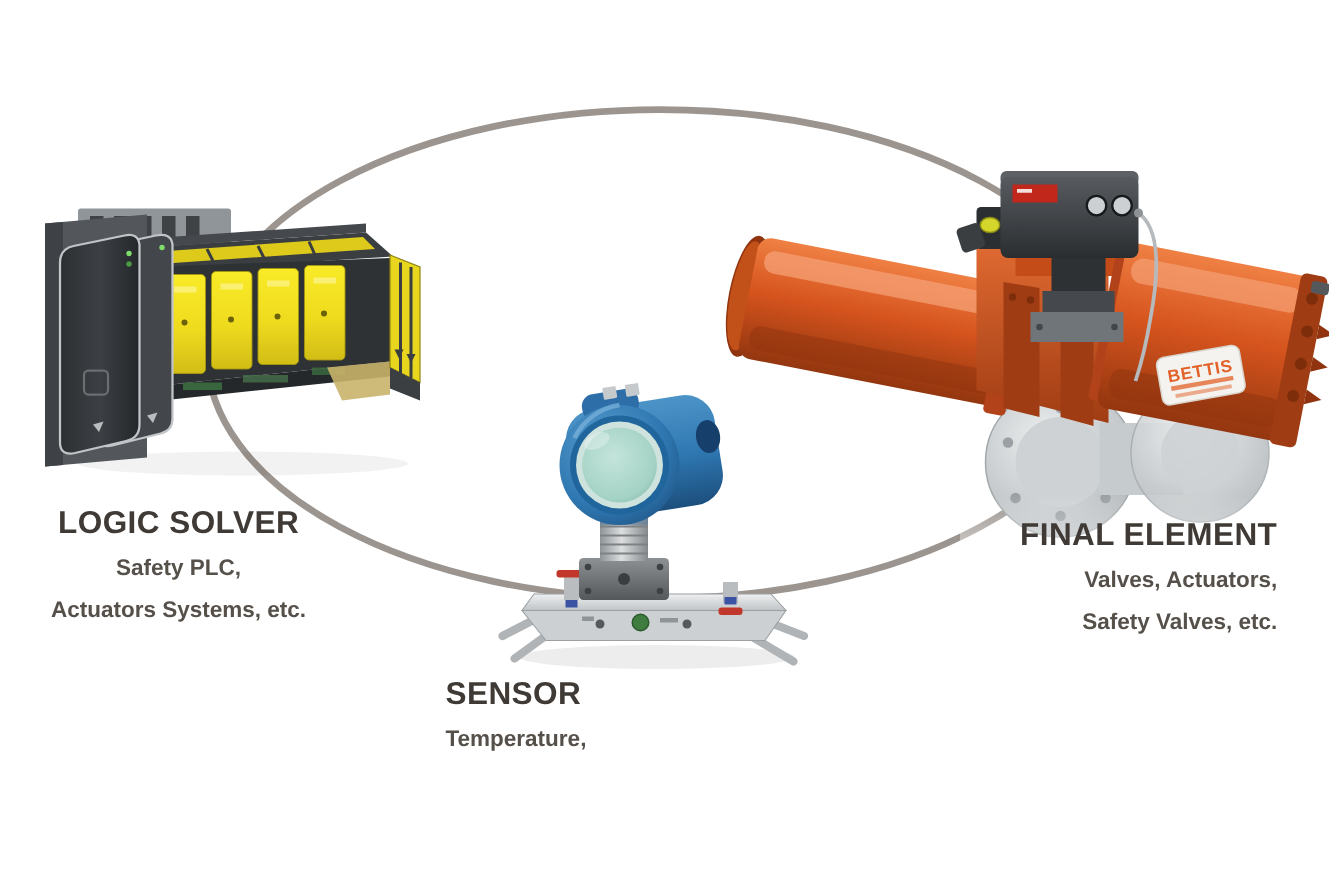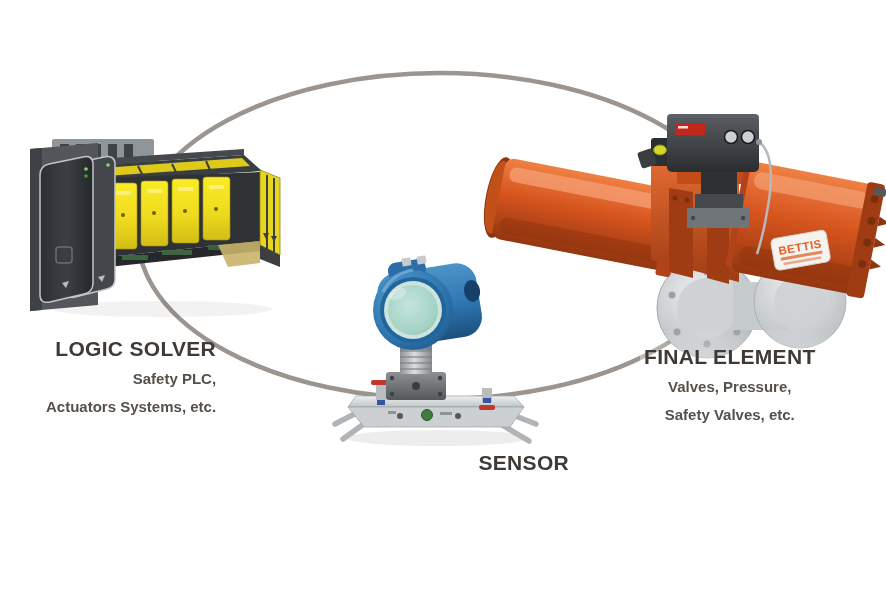--- a/index.html
+++ b/index.html
@@ -7,23 +7,23 @@
     position:relative;width:886px;height:590px;background:#ffffff;overflow:hidden;
     font-family:"Liberation Sans","DejaVu Sans",sans-serif;
   }
   .layer{position:absolute;top:0;left:0;}
   svg{display:block;}
   .device{position:absolute;}
   .dev-logic{left:22px;top:133px;}
   .dev-sensor{left:330px;top:248px;}
   .dev-final{left:455px;top:100px;}
   .label-block{position:absolute;}
-  .lb-logic{left:46px;top:336px;text-align:right;}
-  .lb-sensor{left:297px;top:450px;width:272px;text-align:right;}
-  .lb-final{left:644px;top:344px;text-align:center;}
+  .lb-logic{left:34px;top:336px;text-align:center;}
+  .lb-sensor{left:297px;top:450px;width:272px;text-align:left;}
+  .lb-final{left:680px;top:344px;text-align:right;}
   .label-title{
     font-size:21px;font-weight:bold;color:#3f3a35;line-height:26px;
     letter-spacing:.3px;margin:0 0 3px 0;white-space:nowrap;
   }
   .label-line{
     font-size:15px;font-weight:bold;color:#56504a;line-height:28px;
     margin:0;white-space:nowrap;
   }
 </style>
 </head>
@@ -311,21 +311,22 @@
   </svg>
 
   <div class="label-block lb-logic">
     <div class="label-title">LOGIC SOLVER</div>
     <div class="label-line">Safety PLC,</div>
     <div class="label-line">Actuators Systems, etc.</div>
   </div>
 
   <div class="label-block lb-sensor">
     <div class="label-title">SENSOR</div>
+    <div class="label-line">Temperature,</div>
   </div>
 
   <div class="label-block lb-final">
     <div class="label-title">FINAL ELEMENT</div>
-    <div class="label-line">Valves, Pressure,</div>
+    <div class="label-line">Valves, Actuators,</div>
     <div class="label-line">Safety Valves, etc.</div>
   </div>
 
 </div>
 
 </body></html>

